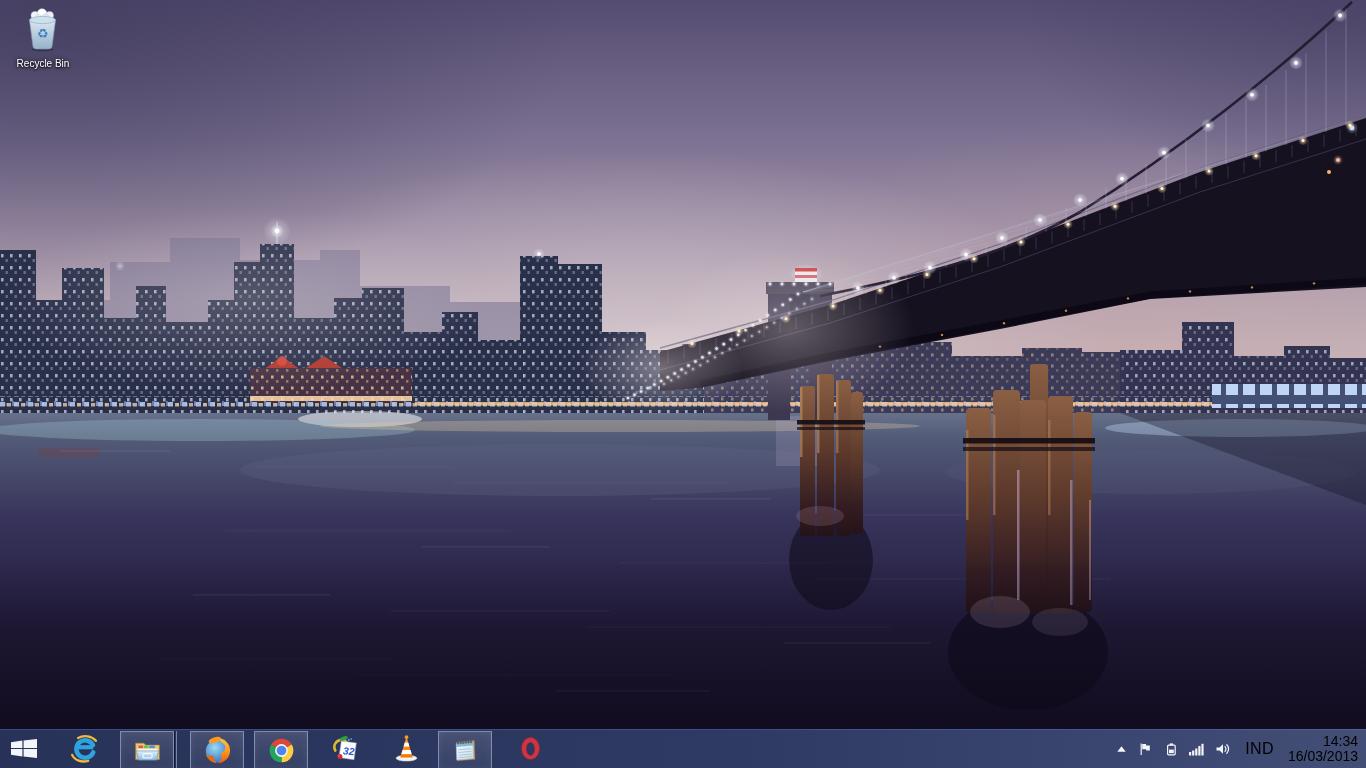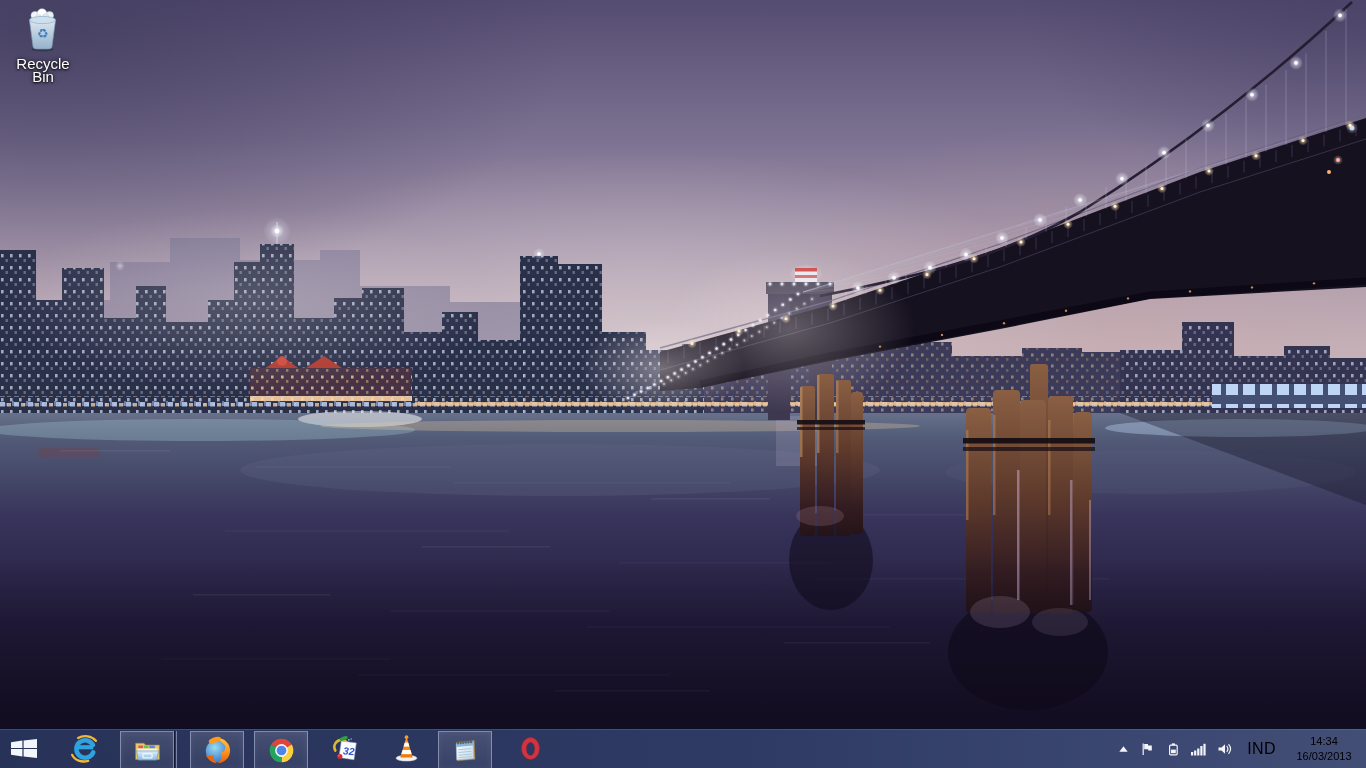--- a/index.html
+++ b/index.html
@@ -3,21 +3,21 @@
 <meta charset="utf-8">
 <style>
   html,body{margin:0;padding:0;background:#000;}
   *{box-sizing:border-box;}
   .stage{position:relative;width:1366px;height:768px;overflow:hidden;
          font-family:"Liberation Sans","DejaVu Sans",sans-serif;cursor:default;}
   .wallpaper{position:absolute;inset:0;z-index:0;pointer-events:none;}
 
   
   .desk-icon{position:absolute;left:4px;top:6px;width:78px;z-index:2;text-align:center;}
-  .desk-icon .lbl{margin-top:1px;font-size:15px;line-height:13px;color:#fff;
+  .desk-icon .lbl{margin-top:1px;font-size:10px;line-height:13px;color:#fff;
                   text-shadow:0 1px 2px rgba(0,0,0,.95),0 0 4px rgba(0,0,0,.8);}
 
   
   .taskbar{position:absolute;left:0;right:0;bottom:0;height:40px;z-index:5;
            display:flex;align-items:stretch;
            background:linear-gradient(90deg,rgba(41,52,92,.95) 0%,rgba(48,61,104,.94) 55%,rgba(66,80,124,.90) 88%,rgba(74,88,130,.88) 100%);
            border-top:1px solid rgba(7,13,36,.95);
            box-shadow:inset 0 1px 0 rgba(125,140,185,.28);}
   .start{width:48px;display:flex;align-items:center;justify-content:center;background:none;border:none;padding:0;cursor:pointer;}
   .task-apps{display:flex;align-items:stretch;}
@@ -27,21 +27,21 @@
             border:1px solid rgba(186,198,230,.55);border-bottom:none;
             background:linear-gradient(rgba(255,255,255,.13),rgba(255,255,255,.05));
             box-shadow:inset 0 0 7px rgba(255,255,255,.07);}
   .m14{margin-left:14px;} .m10{margin-left:10px;} .m16{margin-left:16px;}
   .stacked{position:relative;margin-right:6px;}
   .stacked::after{content:"";position:absolute;top:-1px;bottom:0;right:-4px;width:1px;
                   background:rgba(186,198,230,.55);box-shadow:-2px 0 0 rgba(14,21,46,.9);}
   .tray{margin-left:auto;display:flex;align-items:center;gap:9px;padding-right:8px;color:#f3f5fa;}
   .ticon{display:flex;align-items:center;justify-content:center;background:none;border:none;padding:0;cursor:pointer;}
   .lang{font-size:16px;letter-spacing:.4px;margin:0 5px;}
-  .clock{min-width:68px;text-align:center;font-size:11px;line-height:14.5px;cursor:pointer;}
+  .clock{min-width:68px;text-align:right;font-size:14px;line-height:14.5px;cursor:pointer;}
 </style>
 </head>
 <body>
 
 <div class="stage">
 
   <svg class="wallpaper" width="1366" height="768" viewBox="0 0 1366 768" xmlns="http://www.w3.org/2000/svg">
     <defs>
       <linearGradient id="skyG" x1="0" y1="0" x2="0" y2="1">
         <stop offset="0" stop-color="#544c71"></stop>

